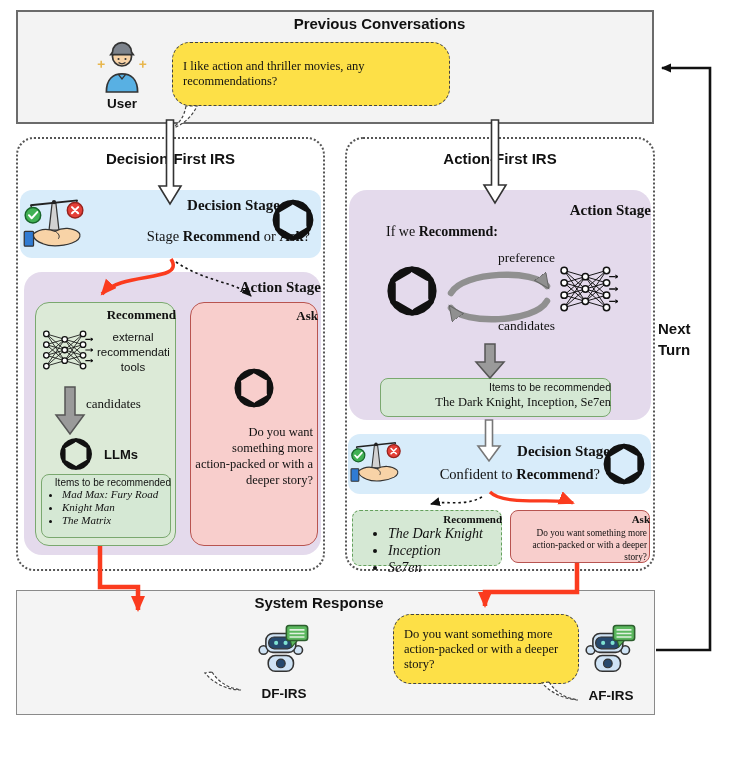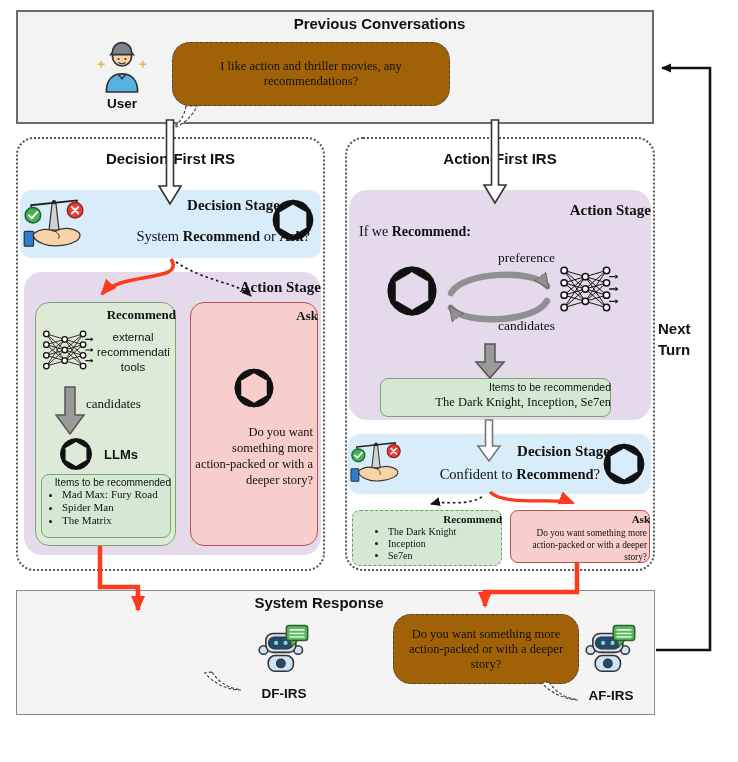--- a/index.html
+++ b/index.html
@@ -15,25 +15,25 @@
   .prev-box{background:#f3f3f3;border:2px solid #6b6b6b;}
   .panel{background:#ffffff;border:2px dotted #555;border-radius:18px;}
   .bluebox{background:#d8ecfa;border-radius:12px;}
   .purplebox{background:#e4daec;border-radius:18px;}
   .greenbox{background:#dcead7;border:1.6px solid #7aa86f;border-radius:14px;}
   .greenbox-sm{background:#d5e8d4;border:1.3px solid #7aa86f;border-radius:8px;}
   .greenbox-dash{background:#d5e8d4;border:1.8px dashed #64a05c;border-radius:8px;}
   .pinkbox{background:#f8cecc;border:1.6px solid #b85450;border-radius:14px;}
   .pinkbox-sm{background:#f8cecc;border:1.3px solid #b85450;border-radius:8px;}
   .sysbox{background:#f4f4f4;border:1.8px solid #8a8a8a;}
-  .bubble{background:#a16207;border:1.5px dashed #444;border-radius:18px;
-          display:flex;align-items:center;justify-content:center;text-align:center;padding:2px 10px;}
+  .bubble{background:#fde047;border:1.5px dashed #444;border-radius:18px;
+          display:flex;align-items:center;justify-content:center;padding:2px 10px;}
   .overlay{position:absolute;left:0;top:0;z-index:6;pointer-events:none;}
   .z2{z-index:2}.z3{z-index:3}.z4{z-index:4}
-  ul.blt{margin:0;padding-left:16px;}
+  ul.blt{margin:0;padding-left:16px;font-style:italic;}
   ul.blt li{margin:0 0 1px 0;}
   .clip{overflow:hidden;white-space:nowrap;text-align:center;}
 </style>
 </head>
 <body>
 
 <div class="canvas">
 
   <svg width="0" height="0" style="position:absolute" aria-hidden="true">
     <defs>
@@ -122,21 +122,21 @@
 
   <div class="abs bluebox z2" style="left:20px;top:190px;width:301px;height:68px"></div>
   <svg class="abs z3" style="left:23px;top:192px;width:62px;height:60px">
       <use href="#sym-scale"></use>
     </svg>
   <div class="abs serif t-center z3" style="left:60px;top:197px;width:220px;font-size:15px">Decision Stage</div>
   <svg class="abs z3" style="left:270px;top:197px;width:46px;height:46px">
       <use href="#sym-openai"></use>
     </svg>
   <div class="abs comic t-center z3" style="left:70px;top:228px;width:240px;font-size:14.5px">
-    <span>System </span><span class="b">Recommend</span><span> or </span><span class="b">Ask</span><span>?</span>
+    <span>Stage </span><span class="b">Recommend</span><span> or </span><span class="b">Ask</span><span>?</span>
   </div>
 
   <div class="abs purplebox z2" style="left:24px;top:272px;width:297px;height:283px"></div>
   <div class="abs serif t-center z3" style="left:24px;top:279px;width:297px;font-size:15px">Action Stage</div>
 
   <div class="abs greenbox z3" style="left:35px;top:302px;width:141px;height:244px"></div>
   <div class="abs serif t-center z4" style="left:35px;top:307px;width:141px;font-size:13px">Recommend</div>
   <svg class="abs z4" style="left:41px;top:328px;width:52px;height:44px">
       <use href="#sym-nn"></use>
     </svg>
@@ -147,37 +147,37 @@
   </div>
   <div class="abs comic z4" style="left:86px;top:396px;width:90px;font-size:13px">candidates</div>
   <svg class="abs z4" style="left:58px;top:436px;width:36px;height:36px">
       <use href="#sym-openai"></use>
     </svg>
   <div class="abs b z4" style="left:104px;top:447px;width:50px;font-size:13px">LLMs</div>
   <div class="abs greenbox-sm z4" style="left:41px;top:474px;width:130px;height:64px"></div>
   <div class="abs t-center z4" style="left:41px;top:477px;width:130px;font-size:10px">Items to be recommended</div>
   <ul class="abs blt comic z4" style="left:46px;top:488px;width:124px;font-size:11px">
     <li>Mad Max: Fury Road</li>
-    <li>Spider Man</li>
+    <li>Knight Man</li>
     <li>The Matrix</li>
   </ul>
 
   <div class="abs pinkbox z3" style="left:190px;top:302px;width:128px;height:244px"></div>
   <div class="abs serif t-center z4" style="left:190px;top:308px;width:128px;font-size:13px">Ask</div>
   <svg class="abs z4" style="left:232px;top:366px;width:44px;height:44px">
       <use href="#sym-openai"></use>
     </svg>
   <div class="abs comic t-center z4" style="left:195px;top:424px;width:118px;font-size:12.5px;line-height:16px">Do you want something more action-packed or with a deeper story?</div>
 
   <div class="abs panel" style="left:345px;top:137px;width:310px;height:434px"></div>
   <div class="abs t-main z2" style="left:345px;top:150px;width:310px">Action-First IRS</div>
 
   <div class="abs purplebox z2" style="left:349px;top:190px;width:302px;height:230px"></div>
   <div class="abs serif t-center z3" style="left:349px;top:202px;width:302px;font-size:15px">Action Stage</div>
-  <div class="abs comic z3" style="left:359px;top:224px;width:220px;font-size:14px">
+  <div class="abs comic z3" style="left:386px;top:224px;width:220px;font-size:14px">
     <span>If we </span><span class="b">Recommend</span><span class="b">:</span>
   </div>
   <svg class="abs z3" style="left:384px;top:263px;width:56px;height:56px">
       <use href="#sym-openai"></use>
     </svg>
   <div class="abs comic t-center z3" style="left:445px;top:250px;width:110px;font-size:13.5px">preference</div>
   <div class="abs comic t-center z3" style="left:445px;top:318px;width:110px;font-size:13.5px">candidates</div>
   <svg class="abs z3" style="left:558px;top:264px;width:60px;height:50px">
       <use href="#sym-nn"></use>
     </svg>
@@ -192,21 +192,21 @@
   <div class="abs serif t-center z3" style="left:400px;top:443px;width:210px;font-size:15px">Decision Stage</div>
   <svg class="abs z3" style="left:601px;top:441px;width:46px;height:46px">
       <use href="#sym-openai"></use>
     </svg>
   <div class="abs comic t-center z3" style="left:370px;top:466px;width:230px;font-size:14.5px">
     <span>Confident to </span><span class="b">Recommend</span><span>?</span>
   </div>
 
   <div class="abs greenbox-dash z3" style="left:352px;top:510px;width:150px;height:56px"></div>
   <div class="abs serif t-center z4" style="left:352px;top:513px;width:150px;font-size:11px">Recommend</div>
-  <ul class="abs blt comic z4" style="left:372px;top:526px;width:130px;font-size:10px">
+  <ul class="abs blt comic z4" style="left:372px;top:526px;width:130px;font-size:14px">
     <li>The Dark Knight</li>
     <li>Inception</li>
     <li>Se7en</li>
   </ul>
   <div class="abs pinkbox-sm z3" style="left:510px;top:510px;width:140px;height:53px"></div>
   <div class="abs serif t-center z4" style="left:510px;top:513px;width:140px;font-size:11px">Ask</div>
   <div class="abs comic t-center z4" style="left:513px;top:527px;width:134px;font-size:9.3px;line-height:12px">Do you want something more action-packed or with a deeper story?</div>
 
   <div class="abs sysbox" style="left:16px;top:590px;width:639px;height:125px"></div>
   <div class="abs t-main z2" style="left:16px;top:594px;width:606px">System Response</div>

